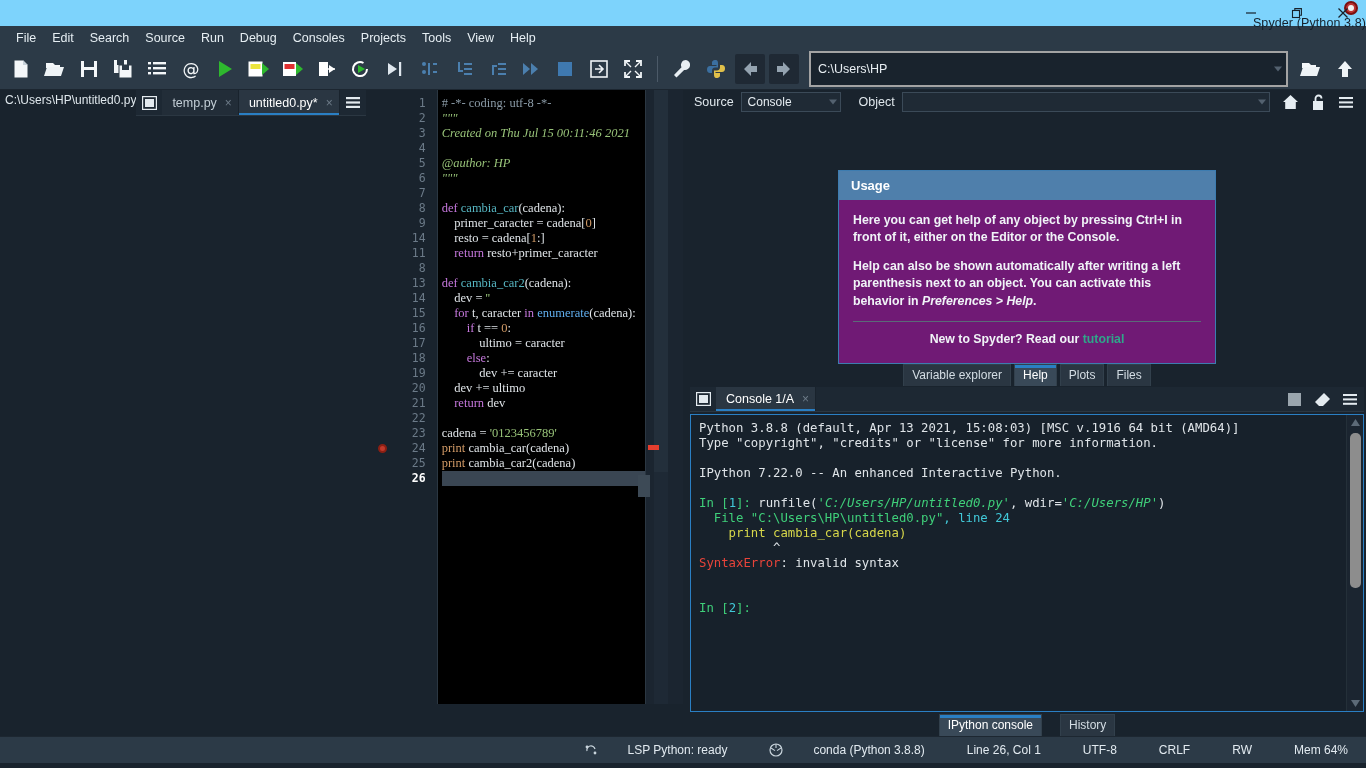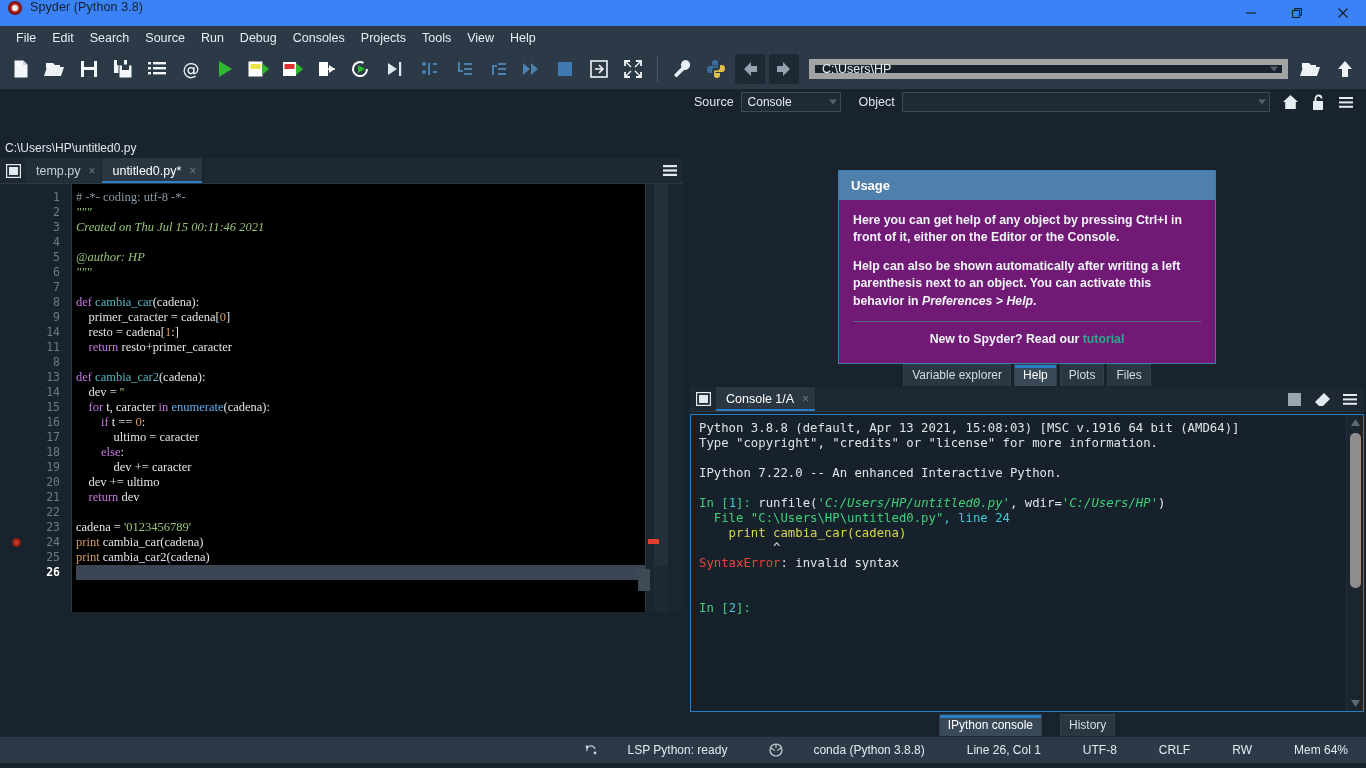--- a/index.html
+++ b/index.html
@@ -7,23 +7,24 @@
     width: 1366px; height: 768px;
     overflow: hidden;
     background: #19232d;
     font-family: "Liberation Sans", sans-serif;
     -webkit-font-smoothing: antialiased;
   }
 
   
   #titlebar {
     height: 26px; width: 100%;
-    background: #3b82f6;
-    display: flex; align-items: flex-start;
+    background: #7dd3fc;
+    display: flex; align-items: flex-end;
     position: relative;
+    flex-direction: column;
   }
   #app-icon {
     width: 16px; height: 16px; margin-left: 7px; margin-right: 7px;
     position: relative; flex: none;
   }
   #app-icon .ring {
     position:absolute; left:1px; top:1px; width:14px; height:14px;
     border-radius:50%; background:#b33; border:2px solid #7a1010;
   }
   #app-icon .inner {
@@ -58,35 +59,35 @@
     width: 34px; height:34px; display:flex; align-items:center; justify-content:center;
     flex: none;
   }
   .tb svg { display:block; }
   .tb-sep { width:1px; height:26px; background:#4c5a68; margin: 0 7px; flex:none; }
   .navbtn {
     width:30px; height:30px; background:#1f2934; border-radius:2px;
     display:flex; align-items:center; justify-content:center; margin:0 2px; flex:none;
   }
   #pathbox {
-    flex: 1; height: 20px; background:#19232d; border:6px solid #a3a3a3;
+    flex: 1; height: 36px; background:#19232d; border:2px solid #a3a3a3;
     display:flex; align-items:center; margin: 0 6px 0 8px; position:relative;
   }
   #pathbox .val { font-size:12.5px; color:#e8eef2; padding-left:7px; }
   #pathbox .arrow {
     position:absolute; right:4px; top:50%; transform:translateY(-50%);
     width:0;height:0;border-left:4px solid transparent;border-right:4px solid transparent;
     border-top:5px solid #53616f;
   }
 
   
   #main { display:flex; height: 646px; width: 1366px; background:#19232d; }
 
   
-  #editor-pane { width: 683px; height: 474px; display:flex; flex-direction:column; background:#19232d;margin-top:48px; }
+  #editor-pane { width: 683px; height: 614px; display:flex; flex-direction:row; background:#19232d; }
   #editor-path {
     height: 20px; font-size:12px; color:#dfe7ec; padding-left:5px; display:flex; align-items:center;
     background:#19232d;
   }
   #editor-tabrow {
     height: 26px; background:#1d2833; display:flex; align-items:stretch; position:relative;
     border-bottom:1px solid #2b3742;
   }
   .tabrow-icon { width:26px; display:flex; align-items:center; justify-content:center; flex:none; }
   .etab {

